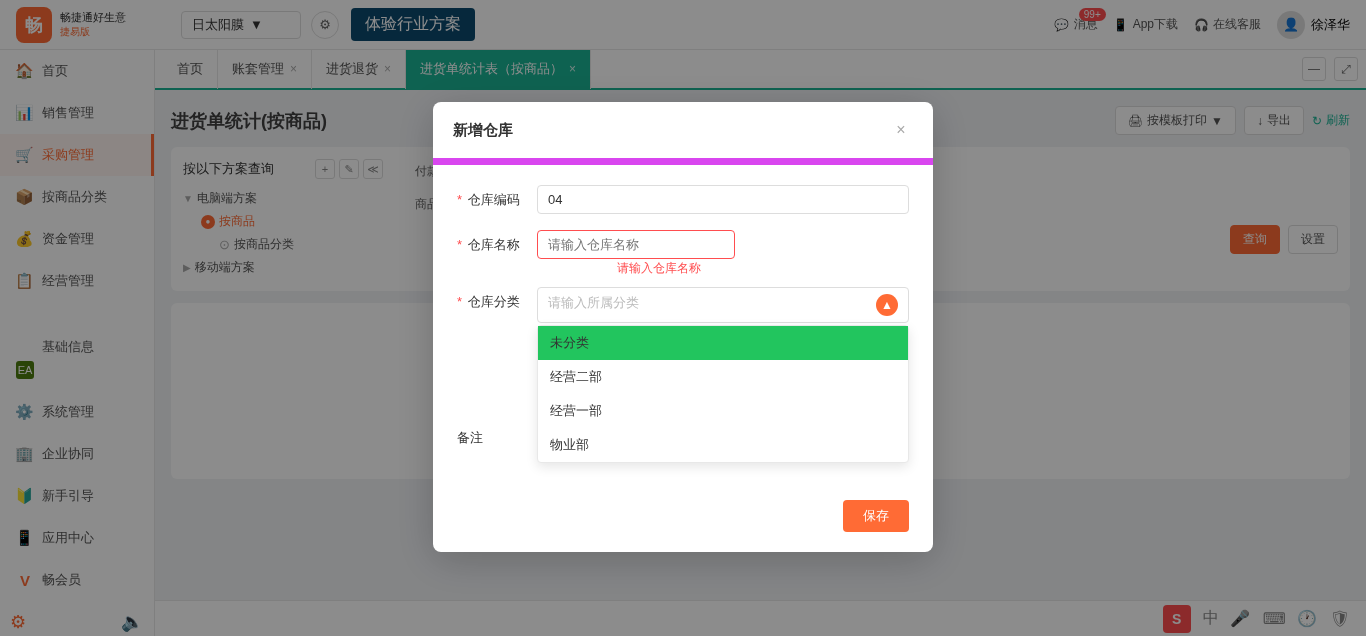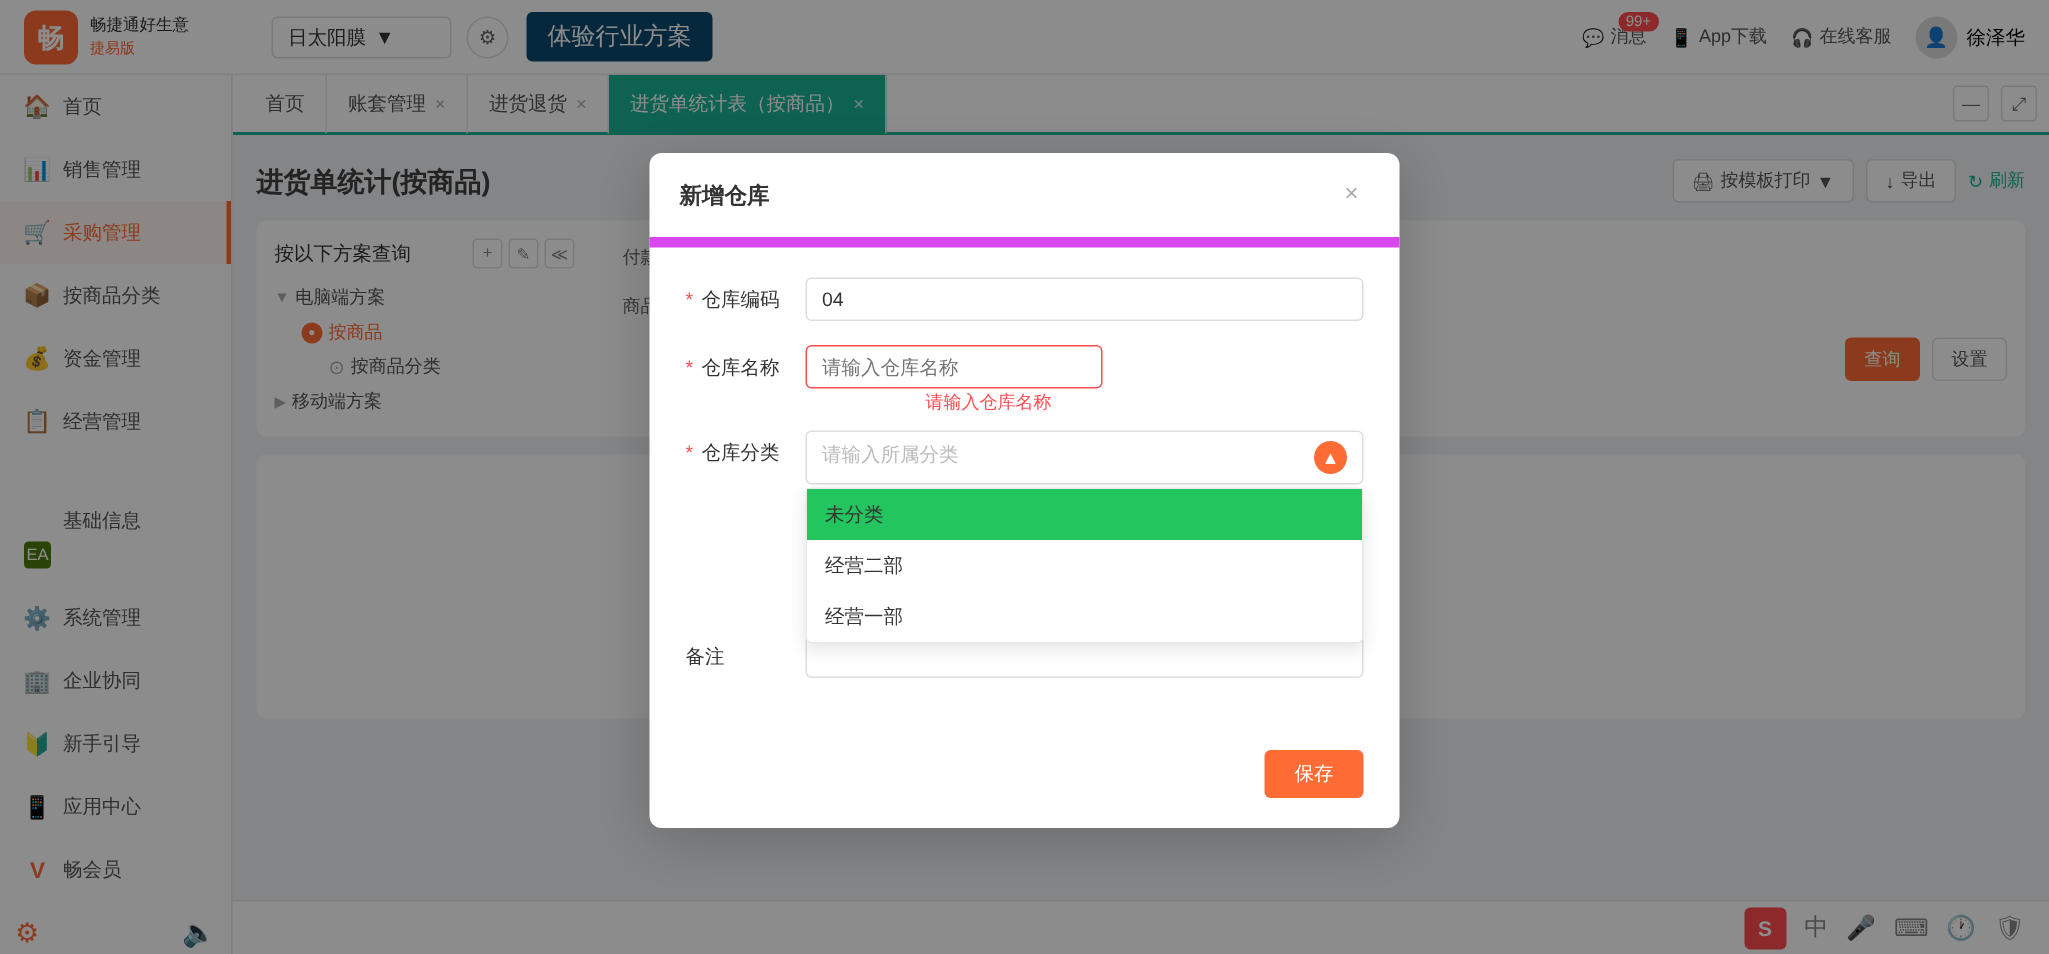--- a/index.html
+++ b/index.html
@@ -779,20 +779,21 @@
       <div class="form-control-wrapper">
         <div class="dropdown-toggle">
           <span style="color:#bbb;">请输入所属分类</span>
           <div class="chevron-up">▲</div>
         </div>
 
         <div class="dropdown-menu">
           <div class="dropdown-item highlighted">未分类</div>
           <div class="dropdown-item">经营二部</div>
           <div class="dropdown-item">经营一部</div>
+          <div class="dropdown-item">物业部</div>
         </div>
       </div>
     </div>
 
     <div class="form-row" style="margin-top: 100px;">
       <div class="form-label">备注</div>
       <input type="text" class="form-control" style="">
     </div>
   </div>
 

